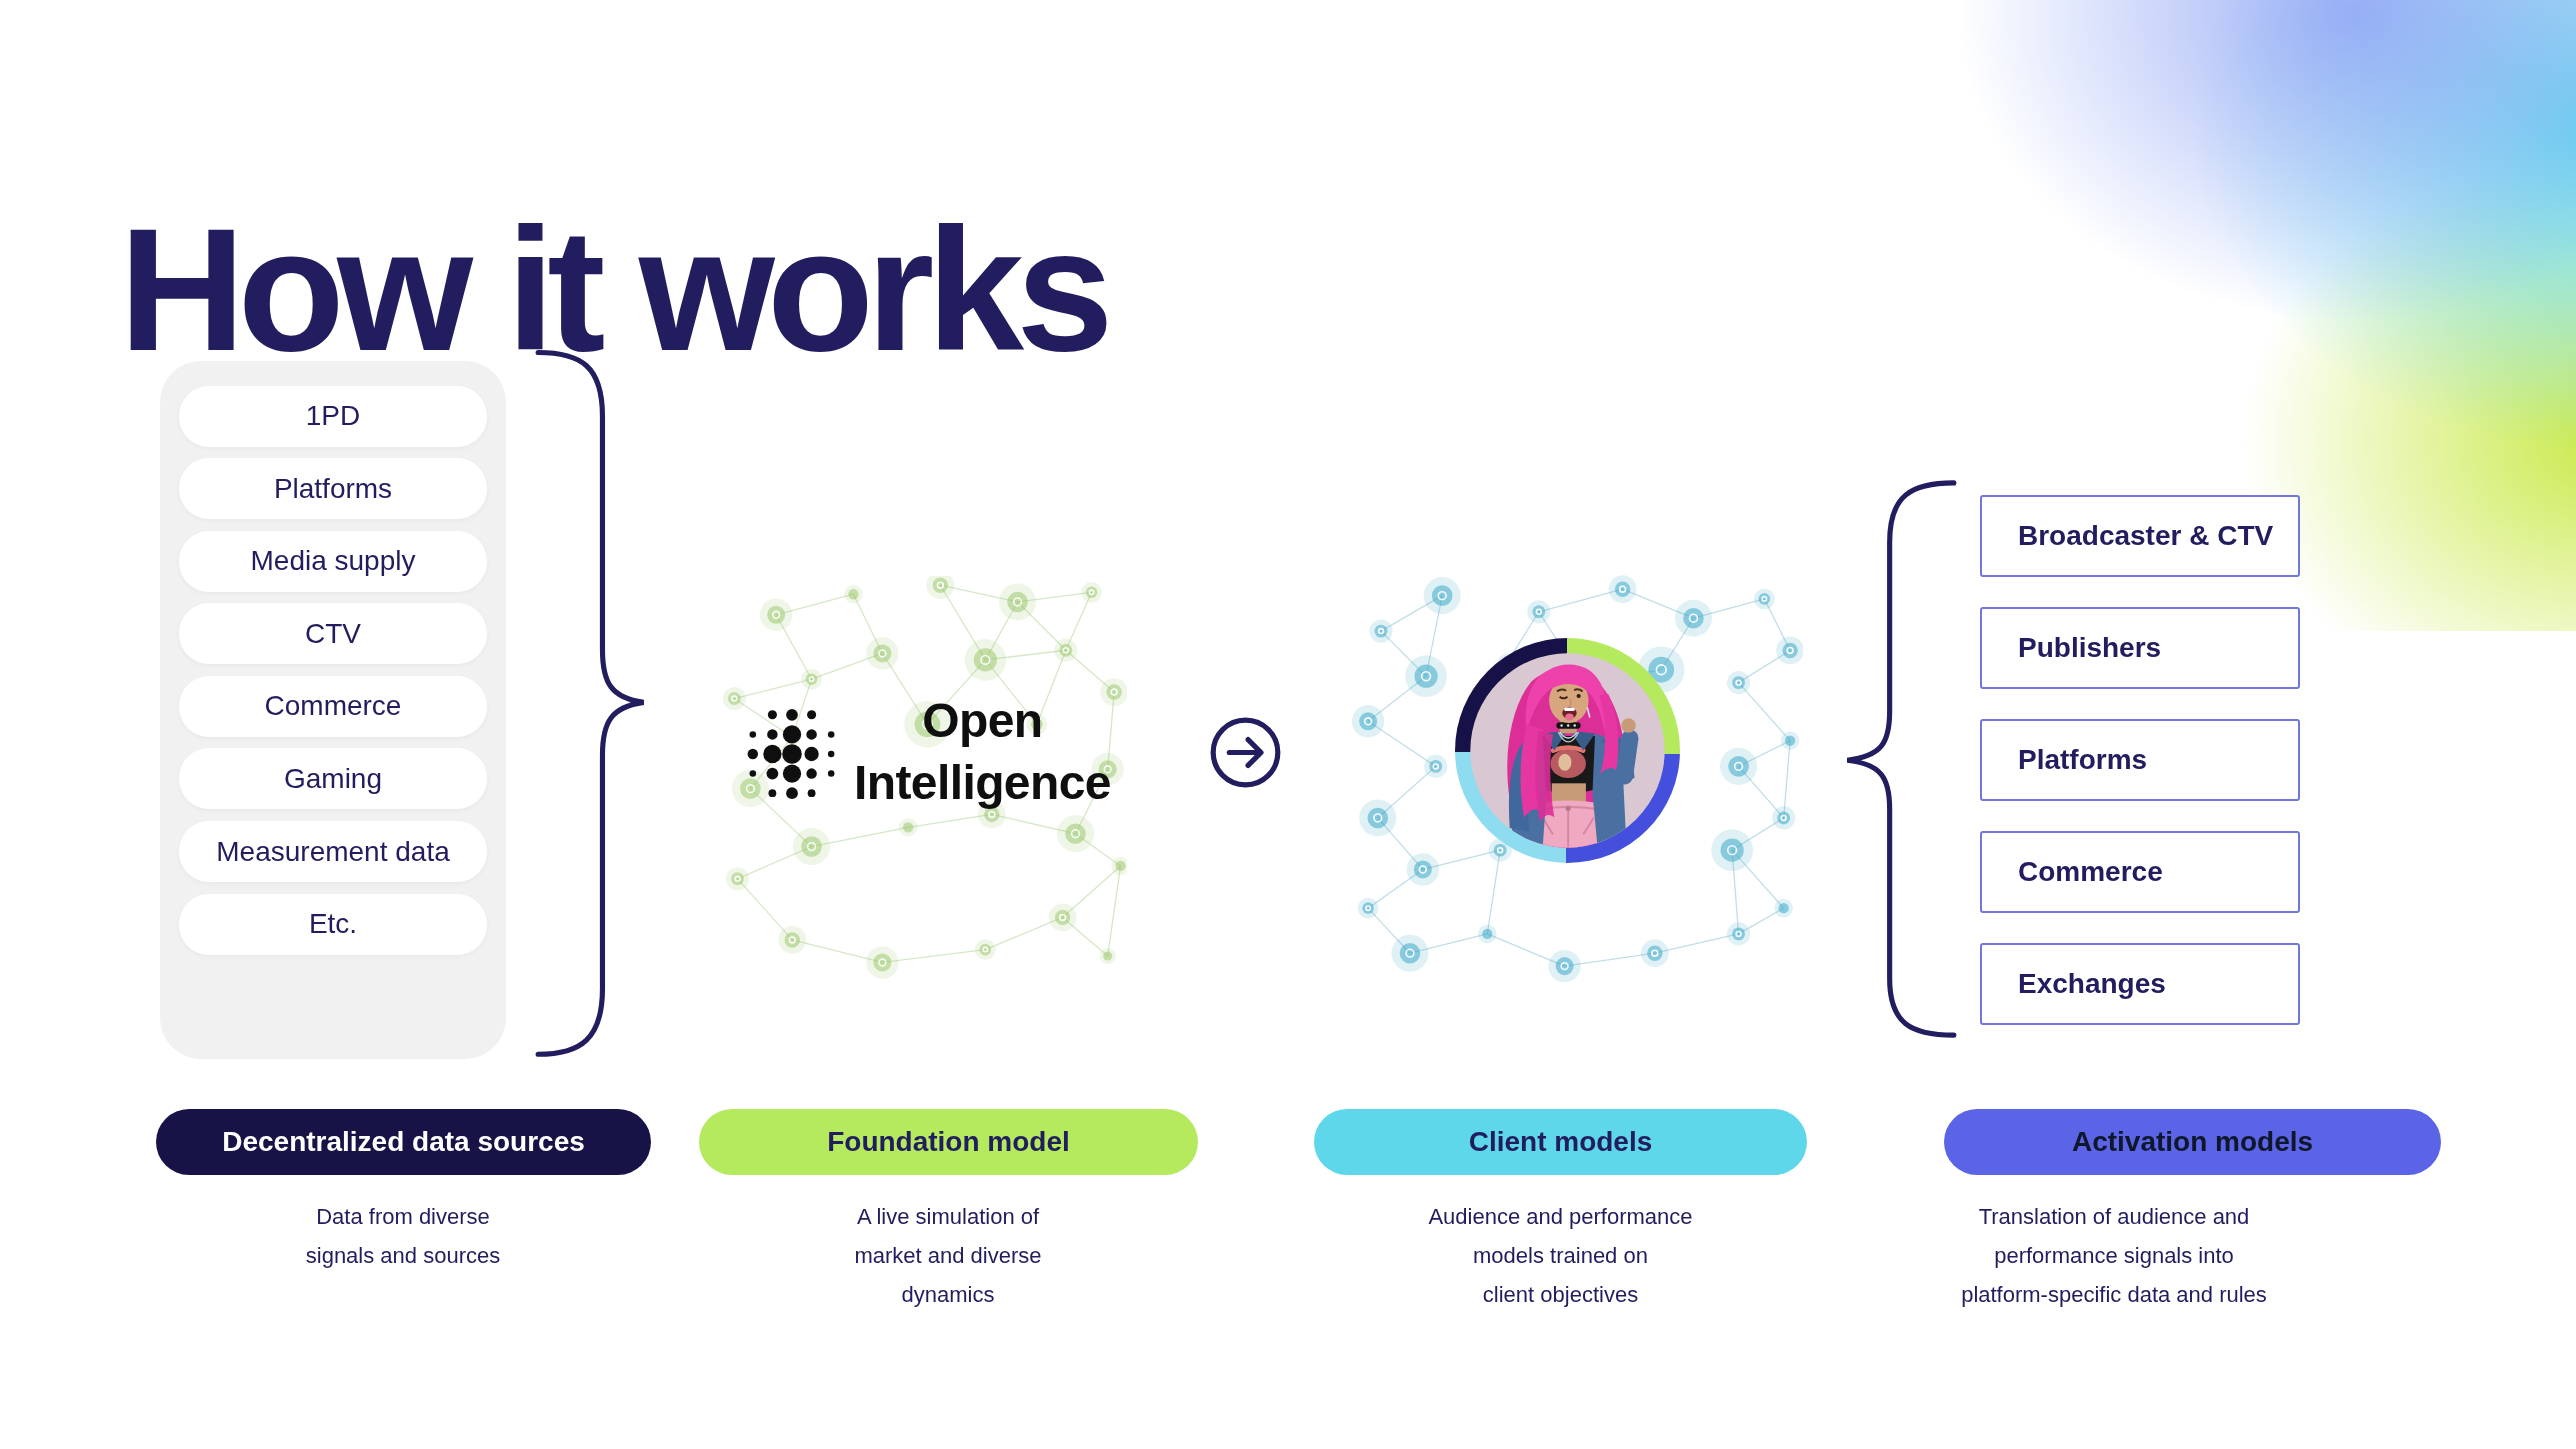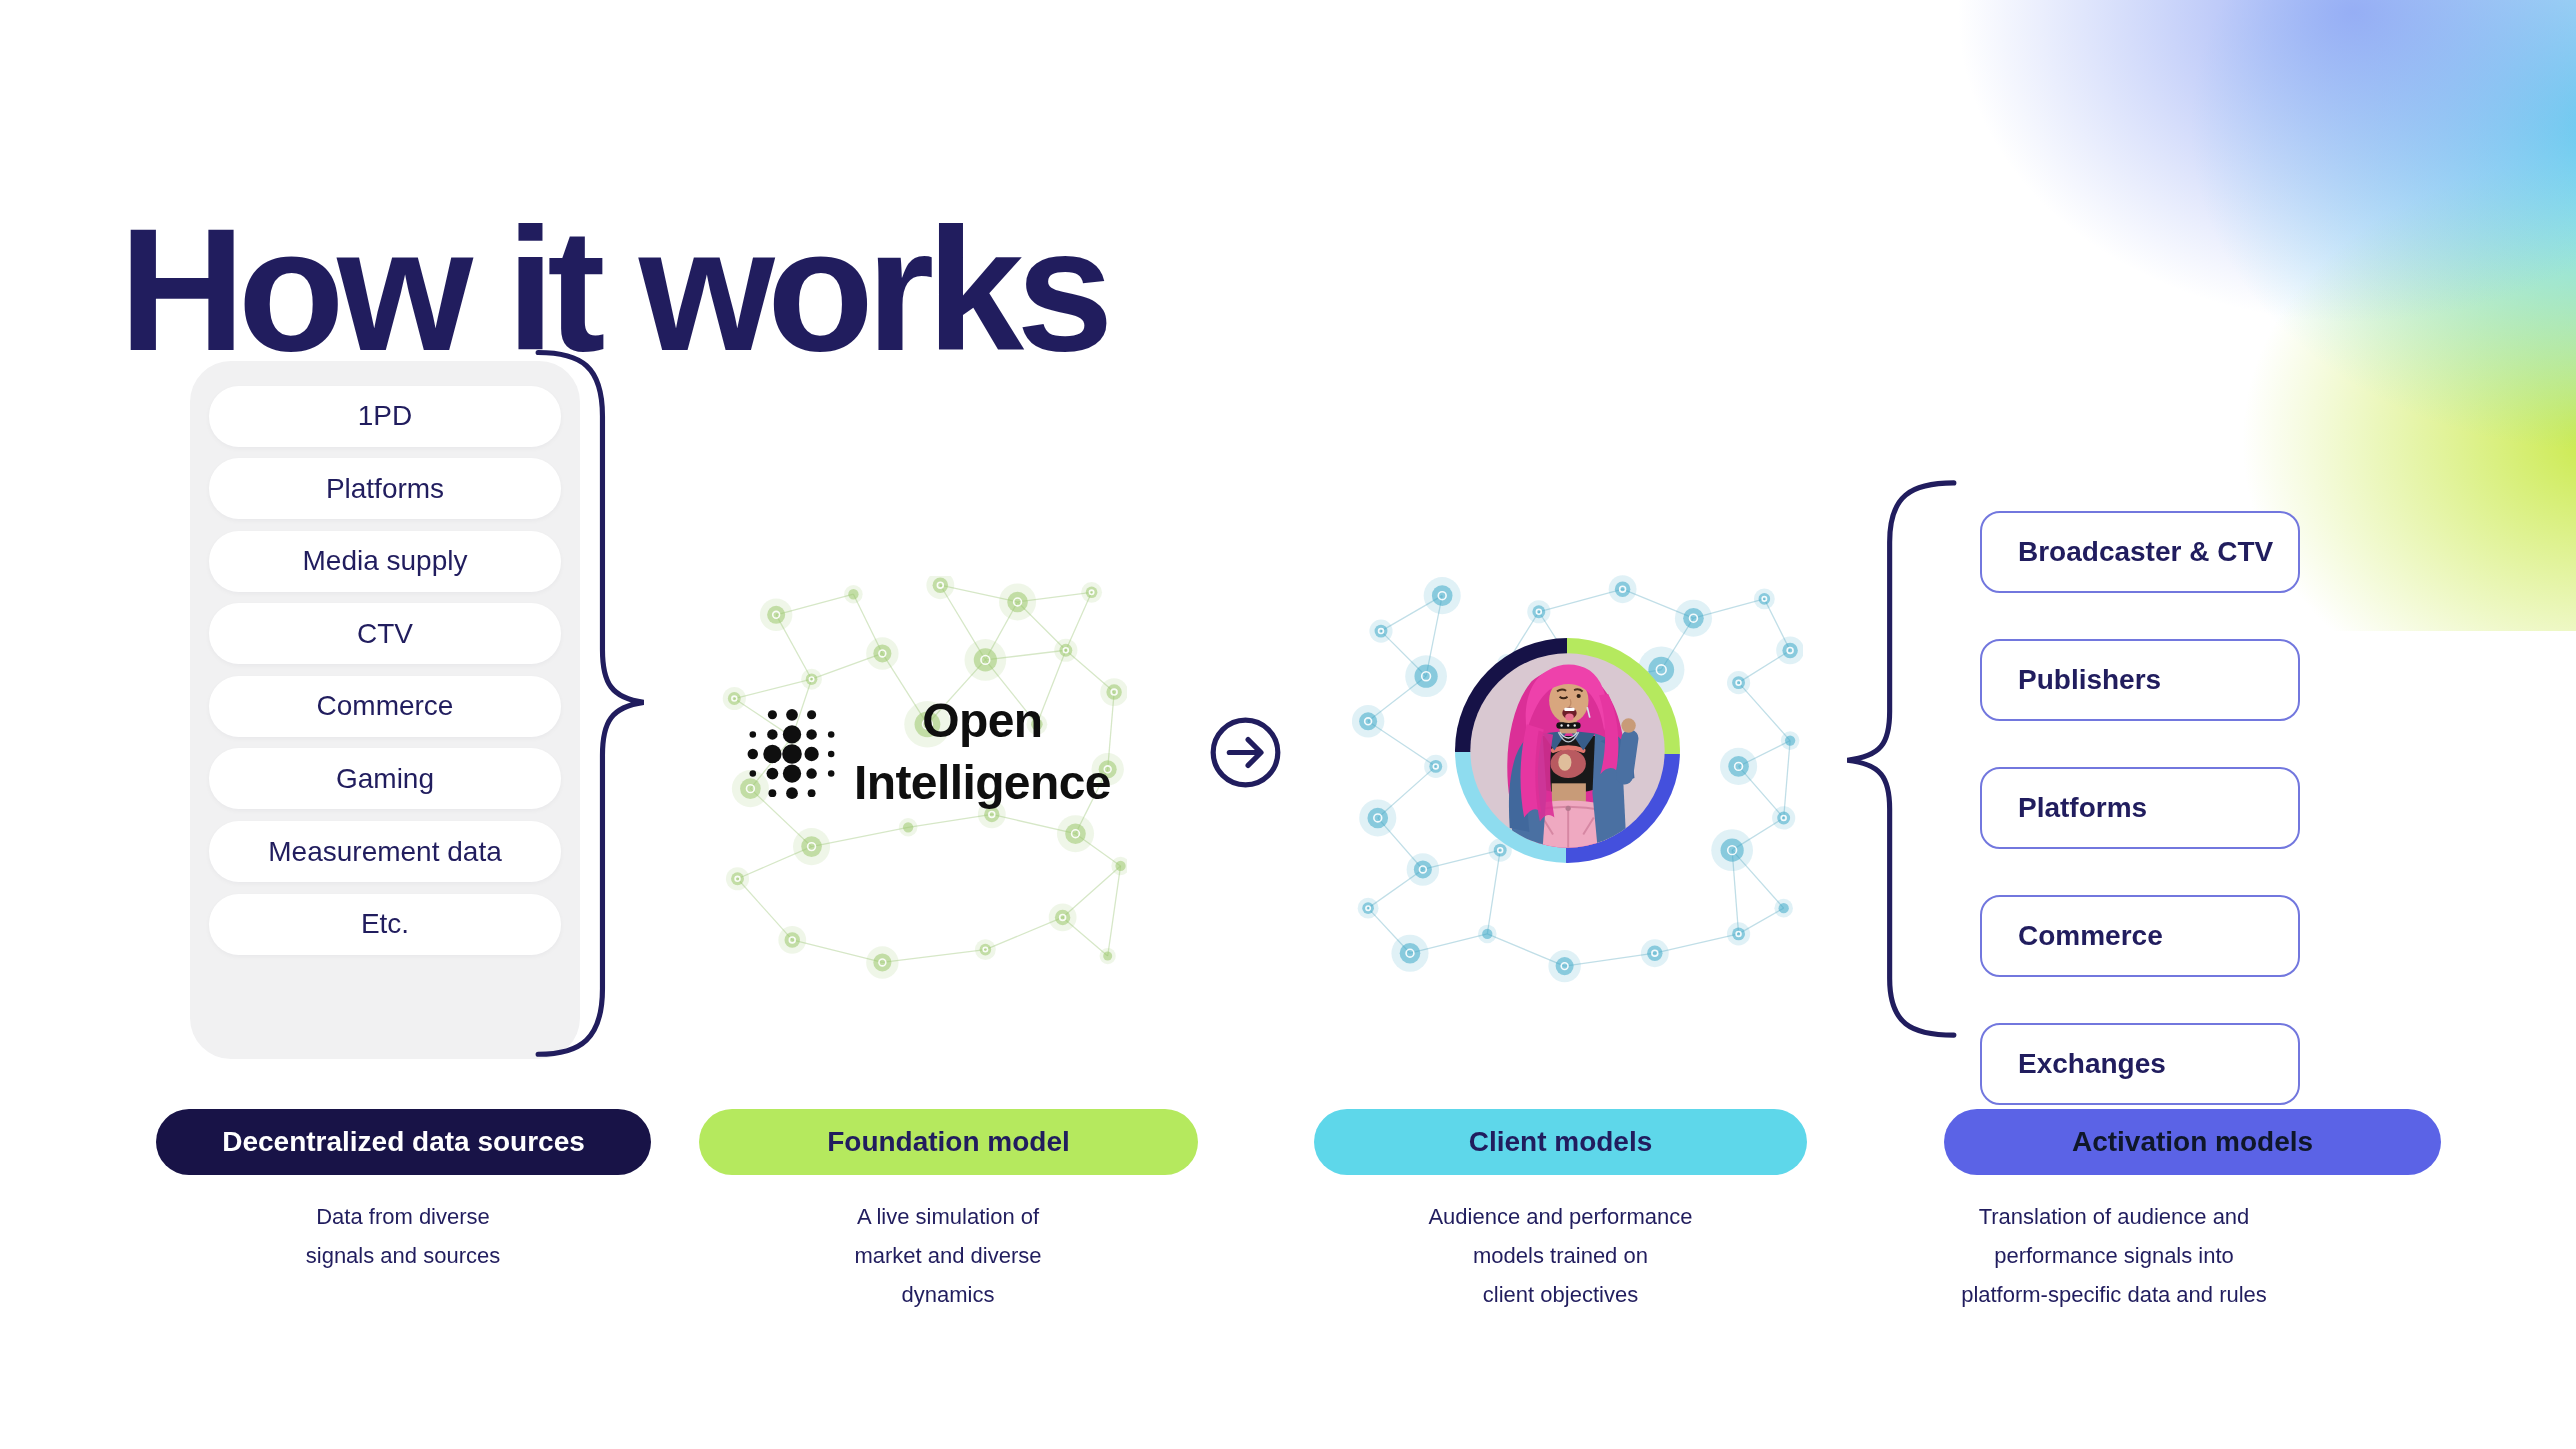--- a/index.html
+++ b/index.html
@@ -6,21 +6,21 @@
   #canvas{position:relative;width:2576px;height:1449px;background:#ffffff;overflow:hidden;
           font-family:"Liberation Sans","DejaVu Sans",sans-serif;}
   .corner-blob{position:absolute;top:0;right:0;width:696px;height:631px;pointer-events:none;
     background:
       radial-gradient(58% 50% at 68% 2%,  rgba(140,162,244,0.85), rgba(140,162,244,0) 98%),
       radial-gradient(60% 52% at 104% 20%, rgba(86,214,236,0.95),  rgba(86,214,236,0) 99%),
       radial-gradient(52% 46% at 103% 70%, rgba(198,232,62,0.92),  rgba(198,232,62,0) 98%);}
   .page-title{position:absolute;left:119px;top:72px;font-size:175px;font-weight:800;
     letter-spacing:-7.7px;color:var(--c-navy-text,#211d5e);white-space:nowrap;}
   
-  .src-panel{position:absolute;left:190px;top:361px;width:390px;height:698px;border-radius:41px;
+  .src-panel{position:absolute;left:160px;top:361px;width:346px;height:698px;border-radius:41px;
     background:var(--c-panel-gray,#f1f1f2);display:flex;flex-direction:column;gap:11.6px;
     padding:24.5px 18.7px 33px;box-sizing:border-box;}
   .src-pill{flex:0 0 61px;border-radius:30px;background:#ffffff;display:flex;align-items:center;
     justify-content:center;font-size:28px;font-weight:500;color:var(--c-navy-text,#211d5e);
     box-shadow:0 1.9px 5.2px rgba(20,20,60,0.04);}
   .brace{position:absolute;}
   #brace-left{left:533px;top:348px;}
   #brace-right{left:1837px;top:478px;}
   
   .oi-net{position:absolute;left:715px;top:576px;}
@@ -34,23 +34,23 @@
     background:conic-gradient(from 0deg,
       var(--c-lime,#b5e95e) 0deg 92deg,
       var(--c-ring-blue,#4450dd) 92deg 181deg,
       var(--c-ring-cyan,#8edcef) 181deg 269deg,
       var(--c-ring-navy,#161247) 269deg 360deg);
     display:flex;align-items:center;justify-content:center;}
   .avatar{width:197px;height:197px;}
   
   .out-panel{position:absolute;left:1980px;top:495px;width:320px;display:flex;
     flex-direction:column;gap:30px;}
-  .out-box{height:82px;border-radius:20px;border:2.6px solid var(--c-box-border,#7277de);
+  .out-box{height:82px;border-radius:3px;border:2.6px solid var(--c-box-border,#7277de);
     background:#fff;display:flex;align-items:center;padding-left:36px;font-size:28px;
-    font-weight:700;color:var(--c-navy-text,#211d5e);box-sizing:border-box;margin-top:16px;}
+    font-weight:700;color:var(--c-navy-text,#211d5e);box-sizing:border-box;}
   
   .stage-label{position:absolute;top:1109px;height:66px;border-radius:33px;display:flex;
     align-items:center;justify-content:center;font-size:28px;font-weight:700;
     color:var(--c-navy-text,#211d5e);}
   #stage1{left:156px;width:495px;background:var(--c-navy-pill,#181347);color:#ffffff;}
   #stage2{left:699px;width:499px;background:var(--c-lime,#b5e95e);}
   #stage3{left:1314px;width:493px;background:var(--c-cyan,#5ed7ea);}
   #stage4{left:1944px;width:497px;background:var(--c-violet-blue,#5b63e6);color:#0f172a;}
   .stage-desc{position:absolute;top:1197px;text-align:center;font-size:22px;font-weight:500;
     line-height:39px;color:var(--c-navy-text,#211d5e);}

